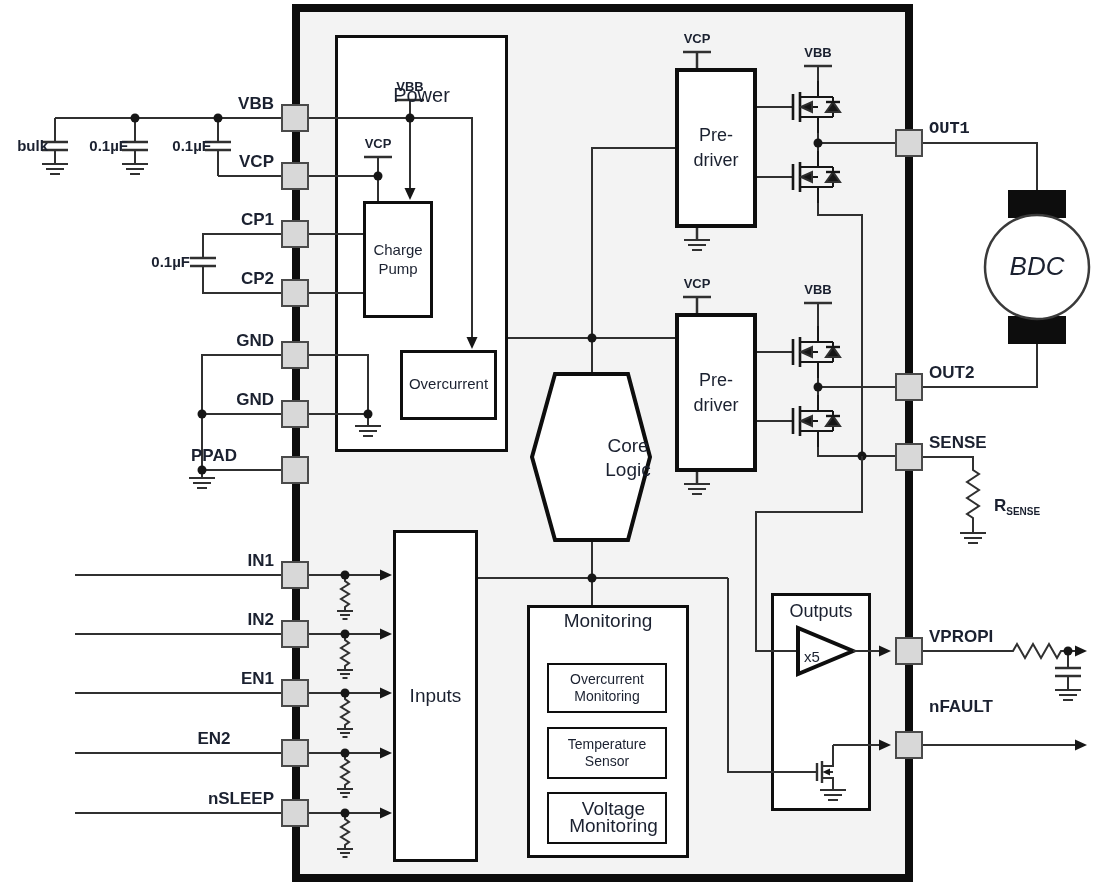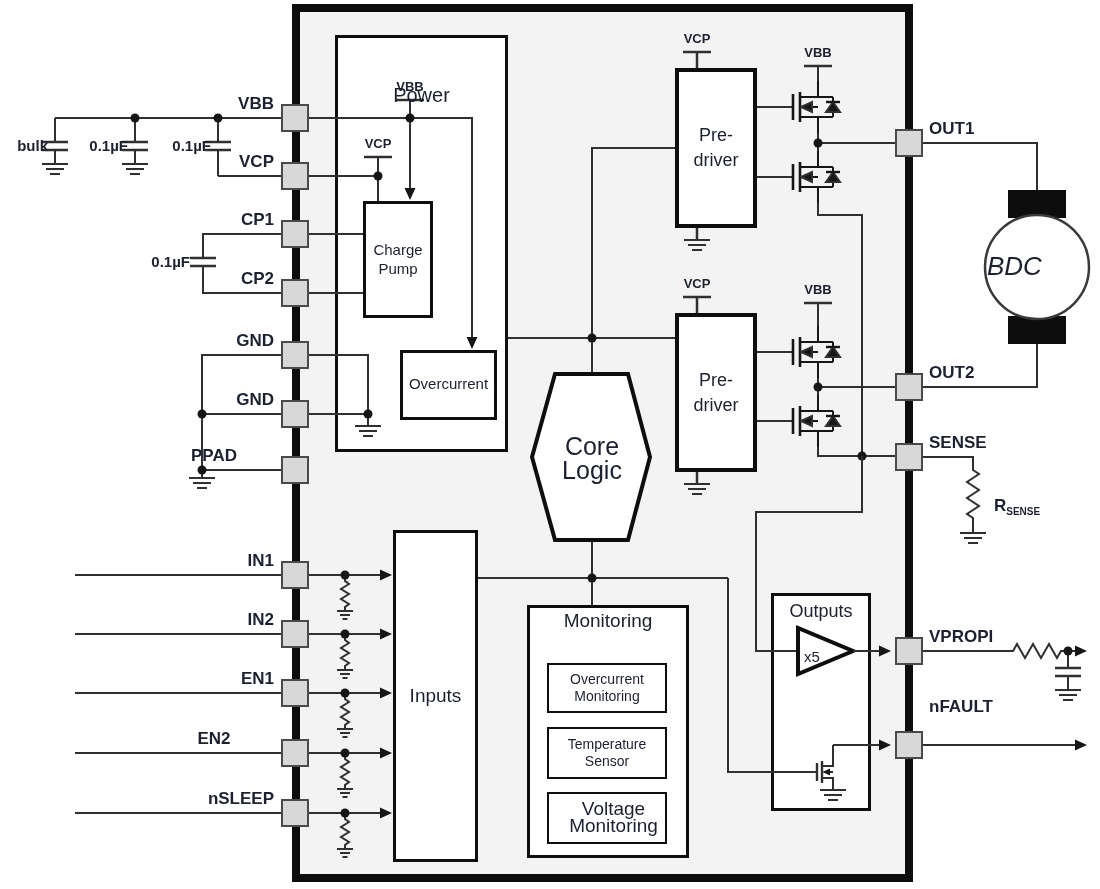--- a/index.html
+++ b/index.html
@@ -225,40 +225,40 @@
   <div class="lbl pin ra" style="left:154px;top:269px;width:120px;">CP2</div>
   <div class="lbl pin ra" style="left:154px;top:331px;width:120px;">GND</div>
   <div class="lbl pin ra" style="left:154px;top:390px;width:120px;">GND</div>
   <div class="lbl pin ra" style="left:154px;top:446px;width:120px;text-align:center;">PPAD</div>
   <div class="lbl pin ra" style="left:154px;top:551px;width:120px;">IN1</div>
   <div class="lbl pin ra" style="left:154px;top:610px;width:120px;">IN2</div>
   <div class="lbl pin ra" style="left:154px;top:669px;width:120px;">EN1</div>
   <div class="lbl pin ra" style="left:154px;top:729px;width:120px;text-align:center;">EN2</div>
   <div class="lbl pin ra" style="left:154px;top:789px;width:120px;">nSLEEP</div>
 
-  <div class="lbl pin" style="left:929px;top:119px;width:120px;">OUT1</div>
+  <div class="lbl pin" style="left:929px;top:119px;width:120px;font-family:Liberation Mono, monospace;">OUT1</div>
   <div class="lbl pin" style="left:929px;top:363px;width:120px;">OUT2</div>
   <div class="lbl pin" style="left:929px;top:433px;width:120px;">SENSE</div>
   <div class="lbl pin" style="left:929px;top:627px;width:120px;">VPROPI</div>
   <div class="lbl pin" style="left:929px;top:697px;width:120px;">nFAULT</div>
 
   <div class="lbl rail" style="left:388px;top:80px;width:44px;">VBB</div>
   <div class="lbl rail" style="left:356px;top:137px;width:44px;">VCP</div>
   <div class="lbl rail" style="left:675px;top:32px;width:44px;">VCP</div>
   <div class="lbl rail" style="left:796px;top:46px;width:44px;">VBB</div>
   <div class="lbl rail" style="left:675px;top:277px;width:44px;">VCP</div>
   <div class="lbl rail" style="left:796px;top:283px;width:44px;">VBB</div>
 
   <div class="lbl ctr" style="left:335px;top:44px;width:173px;font-size:20px;margin-top:40px;">Power</div>
   <div class="lbl ctr" style="left:363px;top:240px;width:70px;font-size:15px;line-height:19px;">
     <div>Charge</div>
     <div>Pump</div>
   </div>
   <div class="lbl ctr" style="left:400px;top:375px;width:97px;font-size:15px;">Overcurrent</div>
-  <div class="lbl ctr" style="left:532px;top:434px;width:120px;font-size:25px;line-height:24px;">
+  <div class="lbl ctr" style="left:532px;top:434px;width:120px;font-size:19px;line-height:24px;padding-left:36px;">
     <div>Core</div>
     <div>Logic</div>
   </div>
   <div class="lbl ctr" style="left:675px;top:123px;width:82px;font-size:18px;line-height:25px;">
     <div>Pre-</div>
     <div>driver</div>
   </div>
   <div class="lbl ctr" style="left:675px;top:368px;width:82px;font-size:18px;line-height:25px;">
     <div>Pre-</div>
     <div>driver</div>
@@ -277,18 +277,18 @@
     <div>Voltage</div>
     <div>Monitoring</div>
   </div>
   <div class="lbl ctr" style="left:771px;top:601px;width:100px;font-size:18px;">Outputs</div>
   <div class="lbl" style="left:804px;top:648px;font-size:15px;">x5</div>
 
   <div class="lbl ext ra" style="left:8px;top:137px;width:40px;">bulk</div>
   <div class="lbl ext ra" style="left:76px;top:137px;width:52px;">0.1µF</div>
   <div class="lbl ext ra" style="left:159px;top:137px;width:52px;">0.1µF</div>
   <div class="lbl ext ra" style="left:138px;top:253px;width:52px;">0.1µF</div>
-  <div class="lbl" style="left:987px;top:252px;width:100px;text-align:left;font-size:26px;font-style:italic;">BDC</div>
+  <div class="lbl" style="left:987px;top:252px;width:100px;text-align:center;font-size:26px;font-style:italic;">BDC</div>
   <div class="lbl" style="left:994px;top:496px;font-size:17px;font-weight:bold;">
     <span>R</span><span class="sub">SENSE</span>
   </div>
 
 </div>
 
 </body></html>

